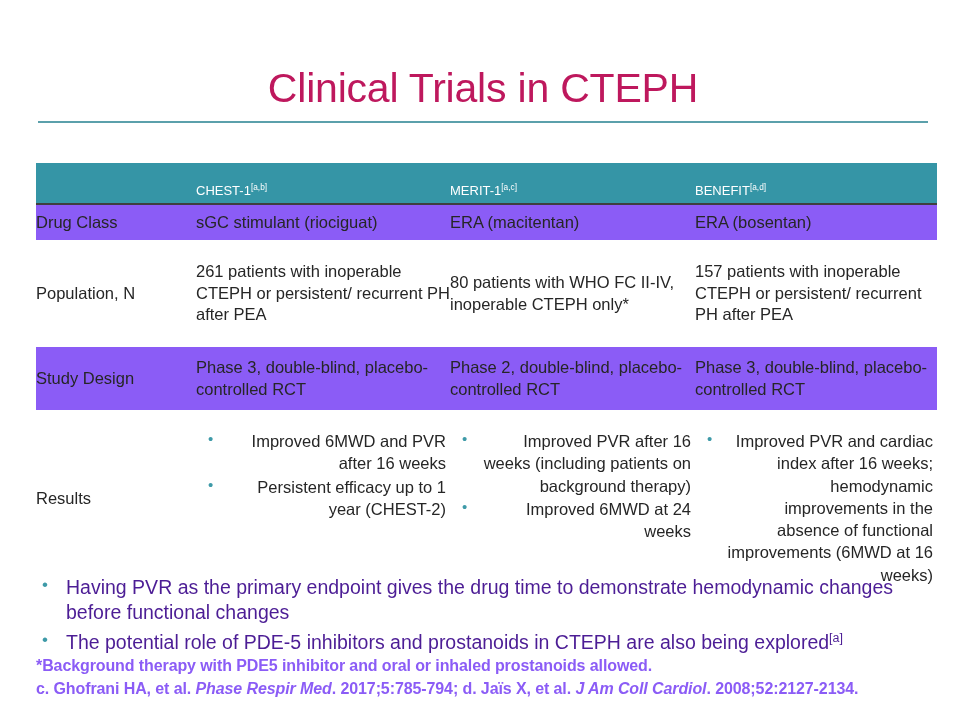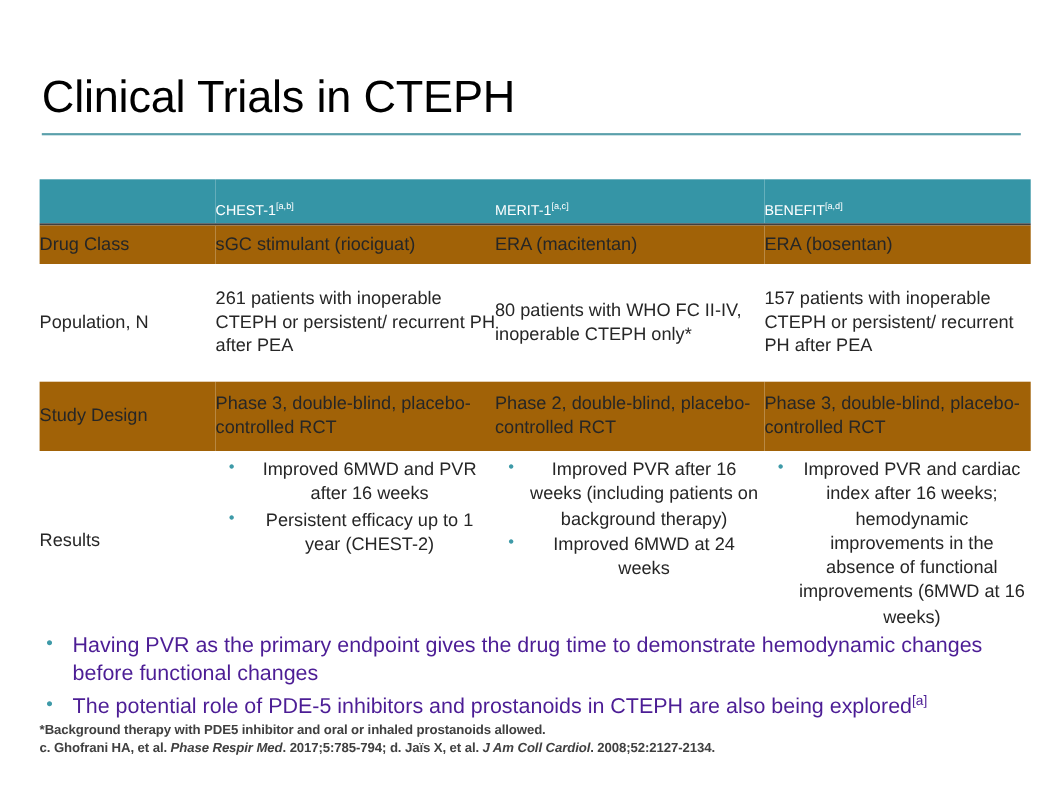--- a/index.html
+++ b/index.html
@@ -9,21 +9,21 @@
     font-family: "Liberation Sans", sans-serif;
     color: #262626;
     overflow: hidden;
   }
   .slide { position: relative; width: 960px; height: 720px; }
 
   
   .title-wrap { position: absolute; left: 38px; top: 66px; width: 890px; }
   .slide-title {
     font-size: 41px; font-weight: 400; letter-spacing: -0.2px;
-    color: #000000; line-height: 1.1; white-space: nowrap;
+    color: #be185d; line-height: 1.1; white-space: nowrap; text-align: center;
   }
   .title-rule {
     margin-top: 10px; height: 2px; width: 890px;
     background: #5ba0ab;
   }
 
   
   .tbl {
     position: absolute; left: 36px; top: 163px;
     width: 901px; border-collapse: collapse; table-layout: fixed;
@@ -35,39 +35,39 @@
   col.c3 { width: 242px; }
 
   .hdr-row th {
     background: #3595a6; color: #ffffff;
     height: 40px; font-weight: 400; font-size: 13px;
     text-align: left; vertical-align: bottom; padding-bottom: 5px;
   }
   .hdr-row th.blank { background: #3595a6; }
   .hdr-under { height: 2px; background: #3f3f3f; }
 
-  .row-gray td { background: #a16207; }
+  .row-gray td { background: #8b5cf6; }
   .row-white td { background: #ffffff; }
 
   .rowlabel {
     text-align: left; padding-left: 8px;
     font-size: 16.5px; color: #262626;
   }
   .cellc {
     text-align: left; font-size: 16.5px; line-height: 1.32;
     color: #262626; padding: 6px 6px;
   }
   .r-drug td { height: 35px; }
   .r-drug .cellc, .r-drug .rowlabel { padding-top: 2px; padding-bottom: 2px; }
   .r-pop td { height: 107px; }
   .r-design td { height: 63px; }
   .r-results td { height: 162px; vertical-align: top; }
   .r-results .rowlabel { vertical-align: middle; }
 
-  ul.bl { list-style: none; margin: 6px 0 0 0; padding: 0 4px 0 10px; text-align: center; }
+  ul.bl { list-style: none; margin: 20px 0 0 0; padding: 0 4px 0 10px; text-align: right; }
   ul.bl li {
     position: relative; padding-left: 20px; margin-bottom: 1px;
     font-size: 16.5px; line-height: 1.35; color: #262626;
   }
   ul.bl li::before {
     content: "\2022"; position: absolute; left: 2px; top: -1px;
     color: #3e9aa8; font-size: 15px;
   }
 
   sup { font-size: 0.64em; vertical-align: super; line-height: 0; }
@@ -80,21 +80,21 @@
     font-size: 19.5px; line-height: 1.3; color: #4c1d95;
   }
   .bottom li::before {
     content: "\2022"; position: absolute; left: 6px; top: -1px;
     color: #3e9aa8; font-size: 17px;
   }
 
   
   .notes { position: absolute; left: 36px; top: 655px; width: 900px; }
   .notes p {
-    font-size: 12px; line-height: 1.42; color: #404040;
+    font-size: 16px; line-height: 1.42; color: #8b5cf6;
     font-weight: 600; letter-spacing: -0.1px;
   }
   .notes i { font-style: italic; }
 </style>
 </head>
 <body>
 
 <div class="slide">
 
   <div class="title-wrap">

